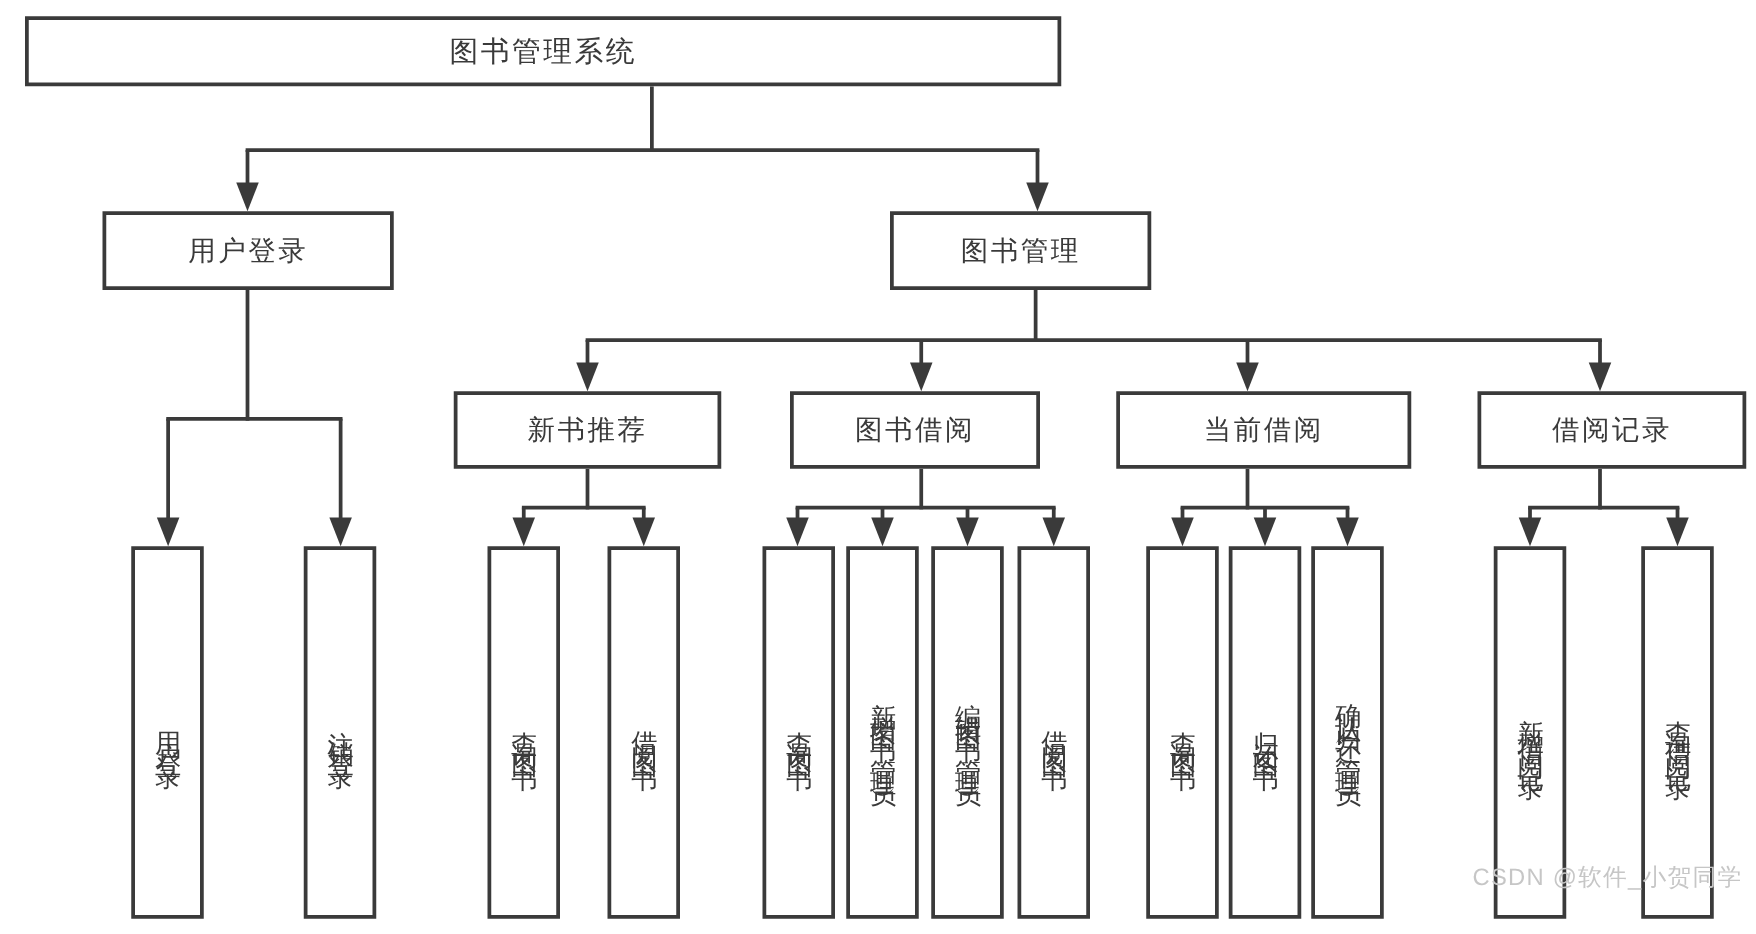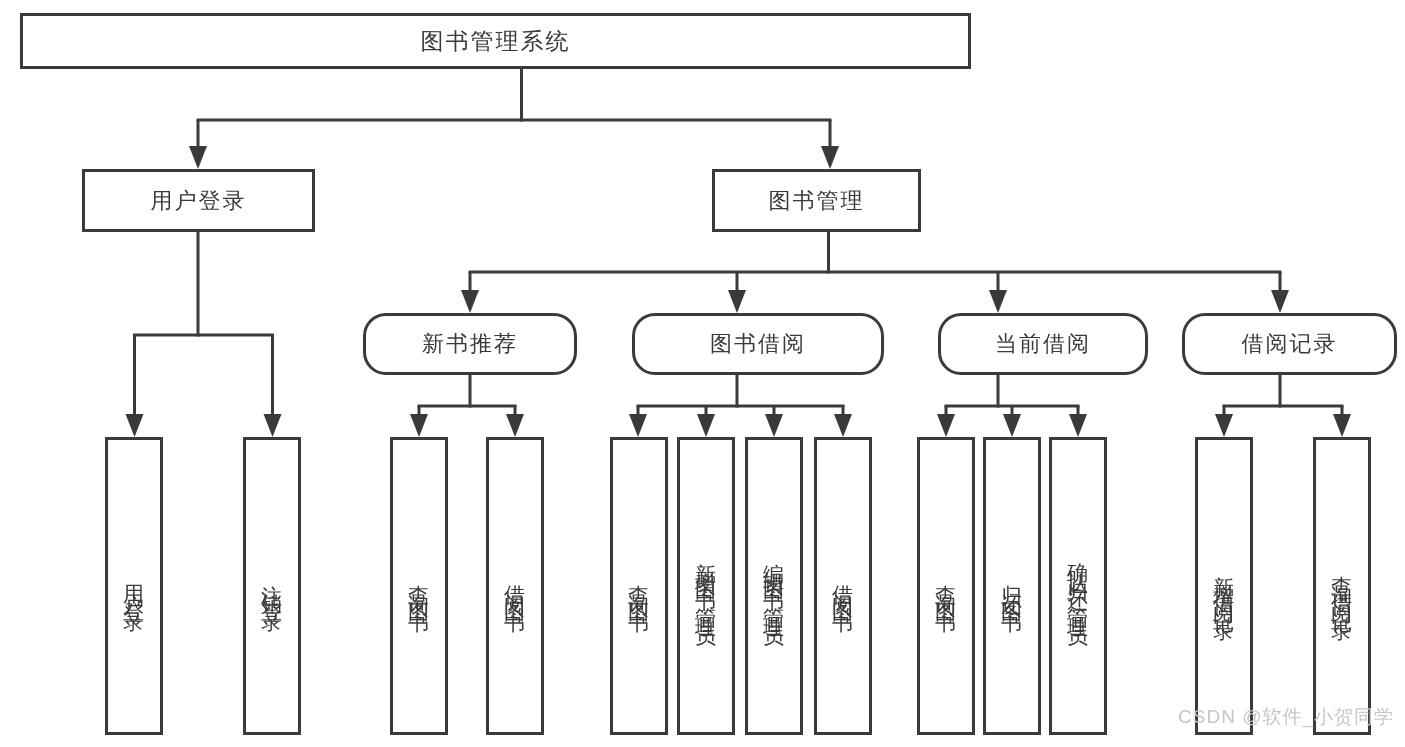--- a/index.html
+++ b/index.html
@@ -22,44 +22,44 @@
     position: absolute;
     background: #ffffff;
     border: 3px solid #3a3a3a;
     display: flex;
     align-items: center;
     justify-content: center;
     color: #3a3a3a;
     text-align: center;
   }
   .node-root {
-    left: 20px; top: 13px; width: 951px; height: 56px;
+    left: 20px; top: 13px; width: 829px; height: 56px;
     font-size: 23px; letter-spacing: 2px;
   }
   .node-l2 {
     top: 169px; height: 63px;
     font-size: 22px; letter-spacing: 2px;
   }
   .node-l3 {
     top: 313px; height: 62px;
-    font-size: 22px; letter-spacing: 2px; border-radius: 23px;
+    font-size: 22px; letter-spacing: 2px;
   }
   .node-leaf {
     top: 437px; width: 58px; height: 298px;
     font-size: 21px;
     writing-mode: vertical-rl;
     letter-spacing: 9px;
     line-height: 1;
     display: flex;
     align-items: center;
     justify-content: center;
   }
   .watermark {
     position: absolute;
-    right: 11px; top: 704px;
+    right: 11px; top: 689px;
     font-size: 19px;
     color: #c6c6c6;
     letter-spacing: 1px;
     white-space: nowrap;
   }
 </style>
 </head>
 <body>
 
 <div class="stage">
@@ -118,22 +118,22 @@
       <line x1="1342" y1="406" x2="1342" y2="417" stroke="#3a3a3a" stroke-width="3"></line>
       <polygon points="1333,414 1351,414 1342,437" fill="#3a3a3a"></polygon>
     </svg>
 
   <div class="node node-root">图书管理系统</div>
 
   <div class="node node-l2" style="left:82px;width:233px;">用户登录</div>
   <div class="node node-l2" style="left:712px;width:209px;">图书管理</div>
 
   <div class="node node-l3" style="left:363px;width:214px;">新书推荐</div>
-  <div class="node node-l3" style="left:632px;width:252px;">图书借阅</div>
-  <div class="node node-l3" style="left:938px;width:210px;">当前借阅</div>
+  <div class="node node-l3" style="left:632px;width:200px;">图书借阅</div>
+  <div class="node node-l3" style="left:893px;width:236px;">当前借阅</div>
   <div class="node node-l3" style="left:1182px;width:215px;">借阅记录</div>
 
   <div class="node node-leaf" style="left:105px;">用户登录</div>
   <div class="node node-leaf" style="left:243px;">注销登录</div>
   <div class="node node-leaf" style="left:390px;">查询图书</div>
   <div class="node node-leaf" style="left:486px;">借阅图书</div>
   <div class="node node-leaf" style="left:610px;">查询图书</div>
   <div class="node node-leaf" style="left:677px;">新增图书（管理员）</div>
   <div class="node node-leaf" style="left:745px;">编辑图书（管理员）</div>
   <div class="node node-leaf" style="left:814px;">借阅图书</div>

